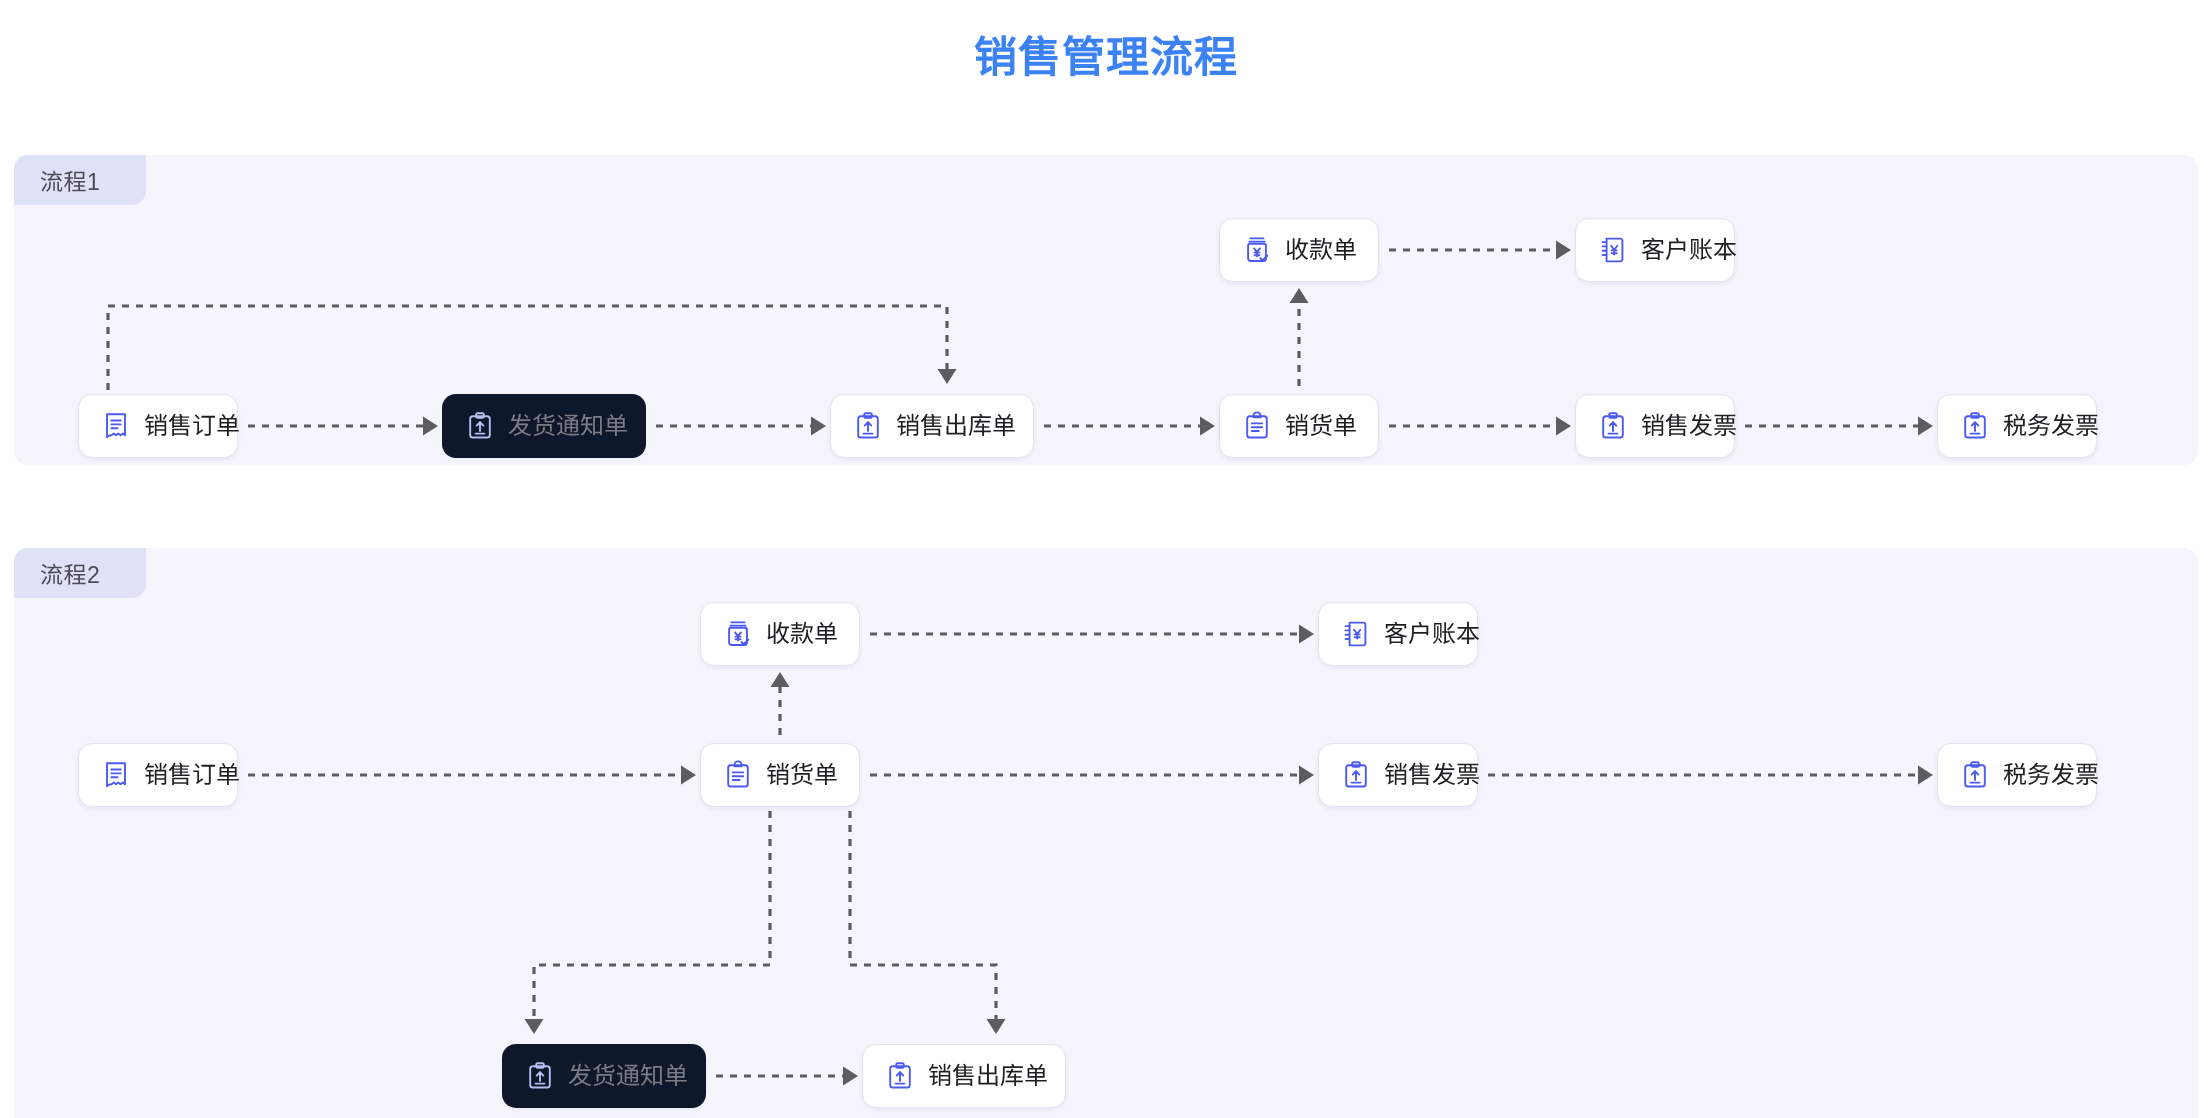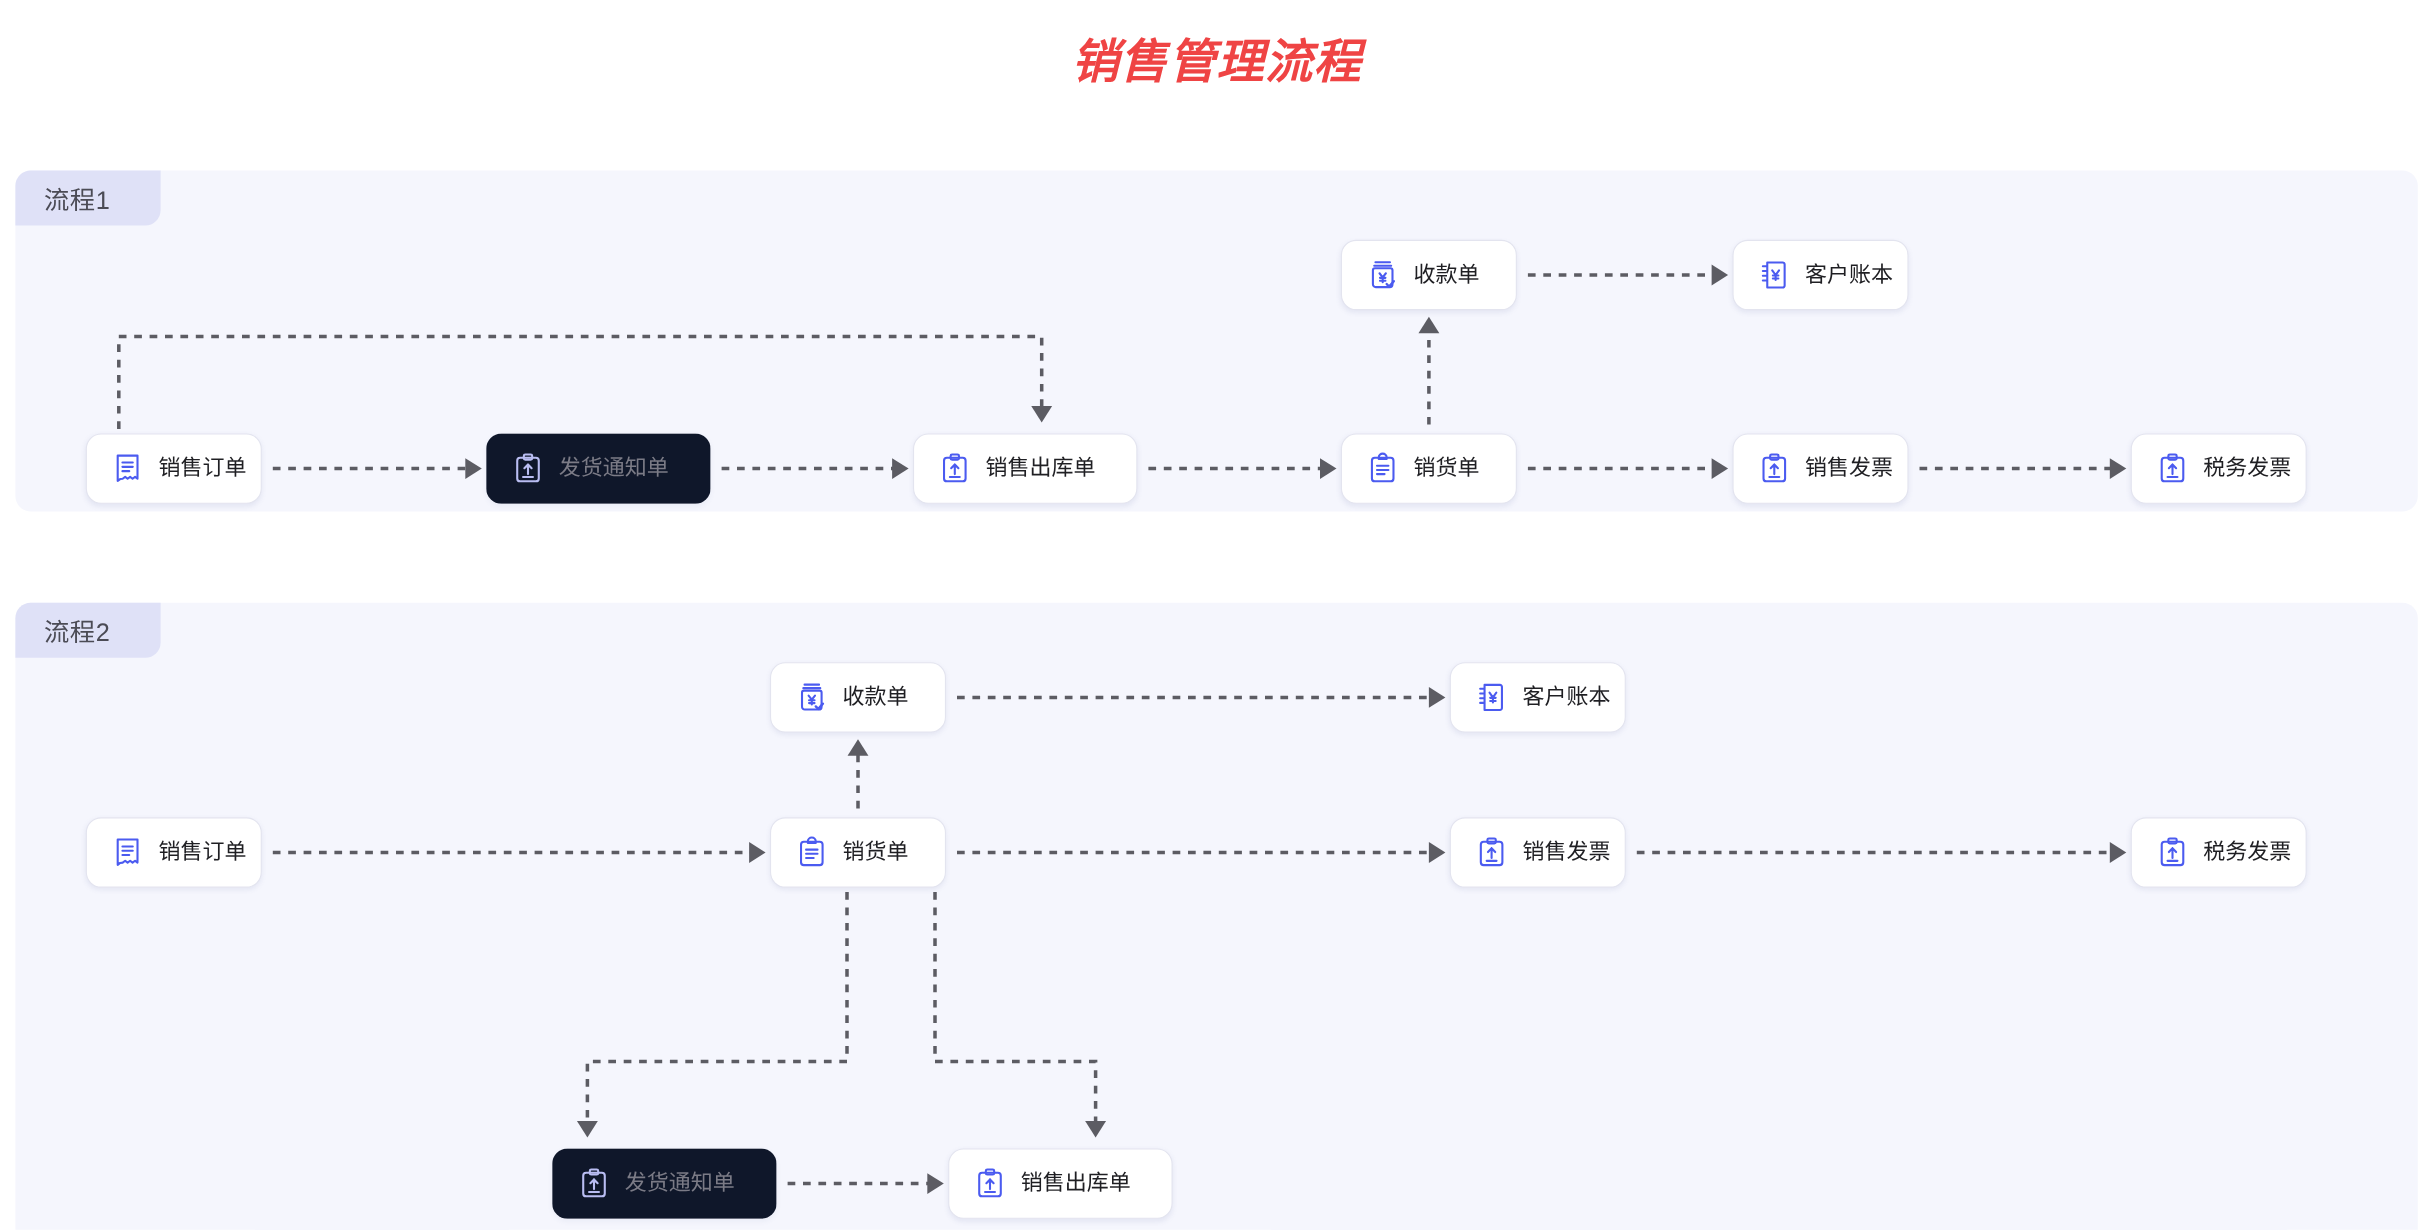--- a/index.html
+++ b/index.html
@@ -17,24 +17,23 @@
   }
 
   .page-title {
     position: absolute;
     left: 0;
     top: 36px;
     width: 2212px;
     text-align: center;
     font-size: 43px;
     font-weight: 700;
-    color: #ef4444;
+    color: #3b82f6;
     letter-spacing: 1px;
     line-height: 1;
-    font-style: italic;
   }
 
   
   .panel {
     position: absolute;
     background: #f5f6fd;
     border-radius: 14px;
   }
   #panel-1 { left: 14px; top: 155px; width: 2184px; height: 310px; }
   #panel-2 { left: 14px; top: 548px; width: 2184px; height: 578px; border-bottom-left-radius:0; border-bottom-right-radius:0; }
@@ -72,21 +71,21 @@
     border: 1px solid #e3e4ef;
     box-shadow: 0 2px 5px rgba(90, 95, 160, .10);
     white-space: nowrap;
   }
   .node.muted {
     background: #0f172a;
     border-color: transparent;
     box-shadow: 0 2px 5px rgba(90, 95, 160, .06);
   }
   .node .node-label {
-    font-size: 20px;
+    font-size: 24px;
     color: #1f1f23;
     line-height: 1;
   }
   .node.muted .node-label { color: #7b7b86; }
 
   .node .node-icon {
     width: 30px;
     height: 30px;
     flex: 0 0 30px;
     display: block;

